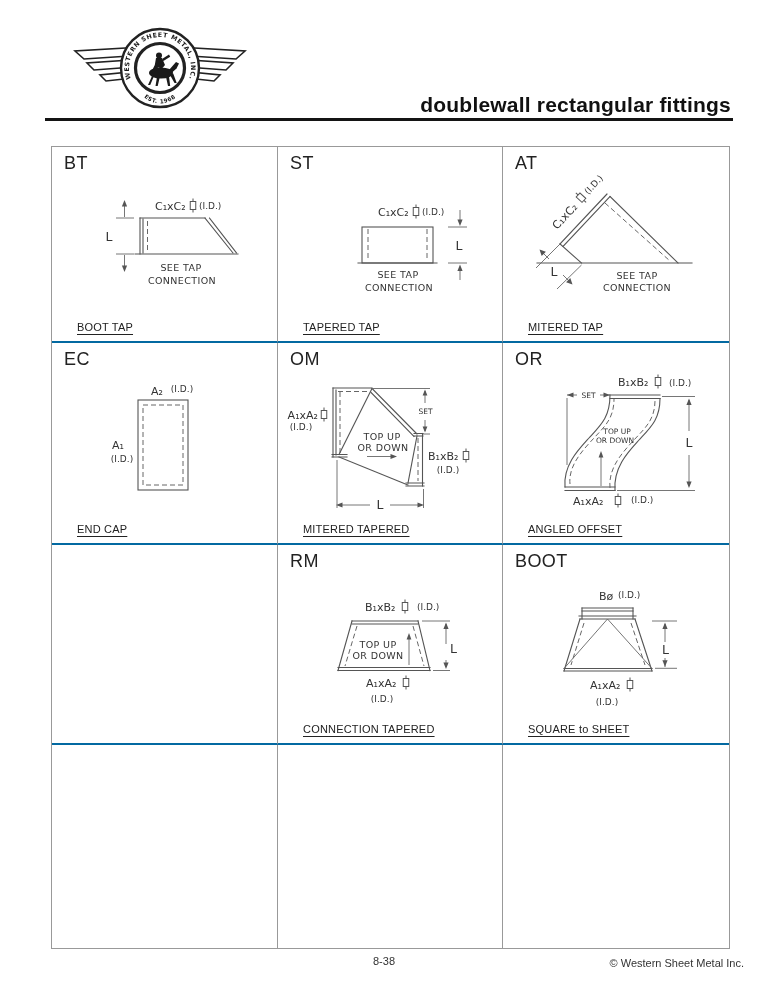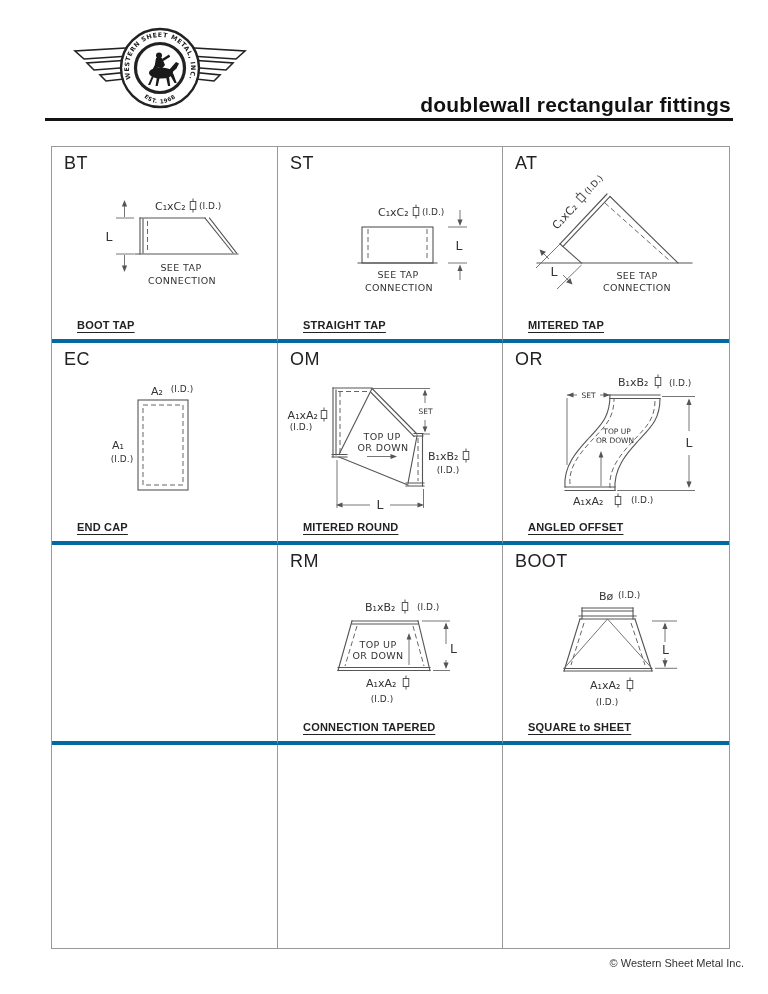--- a/index.html
+++ b/index.html
@@ -7,26 +7,26 @@
         font-family:"Liberation Sans",sans-serif;color:#222;}
   
   .title{position:absolute;right:37px;top:93px;font-size:21px;font-weight:bold;
          letter-spacing:.2px;color:#111;white-space:nowrap;}
   .rule{position:absolute;left:45px;top:118px;width:688px;height:3px;background:#141414;}
   .logo{position:absolute;left:57px;top:4px;}
   
   .grid{position:absolute;left:51px;top:146px;width:679px;height:803px;border:1px solid #999;
         box-sizing:border-box;display:grid;grid-template-columns:226px 225px 226px;
         grid-template-rows:196px 202px 200px 203px;}
-  .cell{position:relative;border-right:1px solid #999;border-bottom:4px solid #0369a1;box-sizing:border-box;}
+  .cell{position:relative;border-right:1px solid #999;border-bottom:2px solid #0369a1;box-sizing:border-box;}
   .cell:nth-child(3n){border-right:none;}
   .cell:nth-child(n+10){border-bottom:none;}
   .code{position:absolute;left:12px;top:6px;font-size:18px;color:#222;letter-spacing:.4px;}
   .caption{position:absolute;left:25px;bottom:8px;font-size:11px;color:#222;letter-spacing:.2px;
-           text-decoration:underline;text-underline-offset:3px;white-space:nowrap;font-weight:bold;}
+           text-decoration:underline;text-underline-offset:3px;white-space:nowrap;}
   .diag{position:absolute;left:0;top:0;}
   
   .ln{stroke:#555;stroke-width:1.1;fill:none;stroke-linecap:square;}
   .db{stroke:#666;stroke-width:1;fill:none;stroke-dasharray:5 3;}
   .thn{stroke:#666;stroke-width:.9;fill:none;}
   .ah{fill:#555;stroke:none;}
   .diag text{fill:#333;font-family:"DejaVu Sans",sans-serif;}
   .t11{font-size:11px;}
   .t9{font-size:9px;}
   .t10{font-size:9.5px;letter-spacing:.4px;}
@@ -126,21 +126,21 @@
         <path class="db" d="M90,82 V114 M149,82 V114"></path>
         <path class="ln" d="M80,116 H159"></path>
         <path class="thn" d="M170,80 H189 M170,116 H189"></path>
         <path class="thn" d="M182,63 V76 M182,120 V133"></path>
         <path class="ah" d="M182,79 l-2.6,-6.5 l5.2,0 z"></path>
         <path class="ah" d="M182,117.5 l-2.6,6.5 l5.2,0 z"></path>
         <text class="t13" x="181" y="103" text-anchor="middle">L</text>
         <text class="t10" x="120" y="131" text-anchor="middle">SEE TAP</text>
         <text class="t10" x="121" y="144" text-anchor="middle">CONNECTION</text>
       </svg>
-      <div class="caption">STRAIGHT TAP</div>
+      <div class="caption">TAPERED TAP</div>
     </div>
 
     <div class="cell">
       <div class="code">AT</div>
       <svg class="diag" width="225" height="196" viewBox="0 0 225 196">
         <path class="ln" d="M34,116 H189"></path>
         <path class="ln" d="M57,97 L104,47 M60,99.5 L107,49.5"></path>
         <path class="ln" d="M57,97 L78.5,116"></path>
         <path class="ln" d="M107,49.5 L175,116"></path>
         <path class="db" d="M102,56 L167,114"></path>
@@ -212,21 +212,21 @@
             <rect x="-2.75" y="-4" width="5.5" height="8"></rect>
         </g>
         <text class="t9" x="23" y="87" text-anchor="middle">(I.D.)</text>
         <text class="t11" x="150" y="117">B₁xB₂</text>
         <g class="flg" transform="translate(188,112.5)">
           <line x1="0" y1="-7" x2="0" y2="7"></line>
             <rect x="-2.75" y="-4" width="5.5" height="8"></rect>
         </g>
         <text class="t9" x="170" y="130" text-anchor="middle">(I.D.)</text>
       </svg>
-      <div class="caption">MITERED ROUND</div>
+      <div class="caption">MITERED TAPERED</div>
     </div>
 
     <div class="cell">
       <div class="code">OR</div>
       <svg class="diag" width="225" height="202" viewBox="0 0 225 202">
         <path class="ln" d="M107,52 H157 M107,55.5 H157"></path>
         <path class="ln" d="M62,144 H112 M62,147.5 H112"></path>
         <path class="ln" d="M62,144 C60,122 76,106 86,95 C98,82 107,74 107,52"></path>
         <path class="ln" d="M112,147.5 C110,124 126,108 136,97 C148,84 157,76 157,55.5"></path>
         <path class="db" d="M67,141 C65,122 81,106 91,95 C101,84 111,76 111,56"></path>
@@ -320,14 +320,15 @@
         <text class="t9" x="104" y="160" text-anchor="middle">(I.D.)</text>
       </svg>
       <div class="caption">SQUARE to SHEET</div>
     </div>
 
     <div class="cell"></div>
     <div class="cell"></div>
     <div class="cell"></div>
   </div>
 
+  <div class="pagenum">8-38</div>
   <div class="copyright">© Western Sheet Metal Inc.</div>
 </div>
 
 </body></html>

